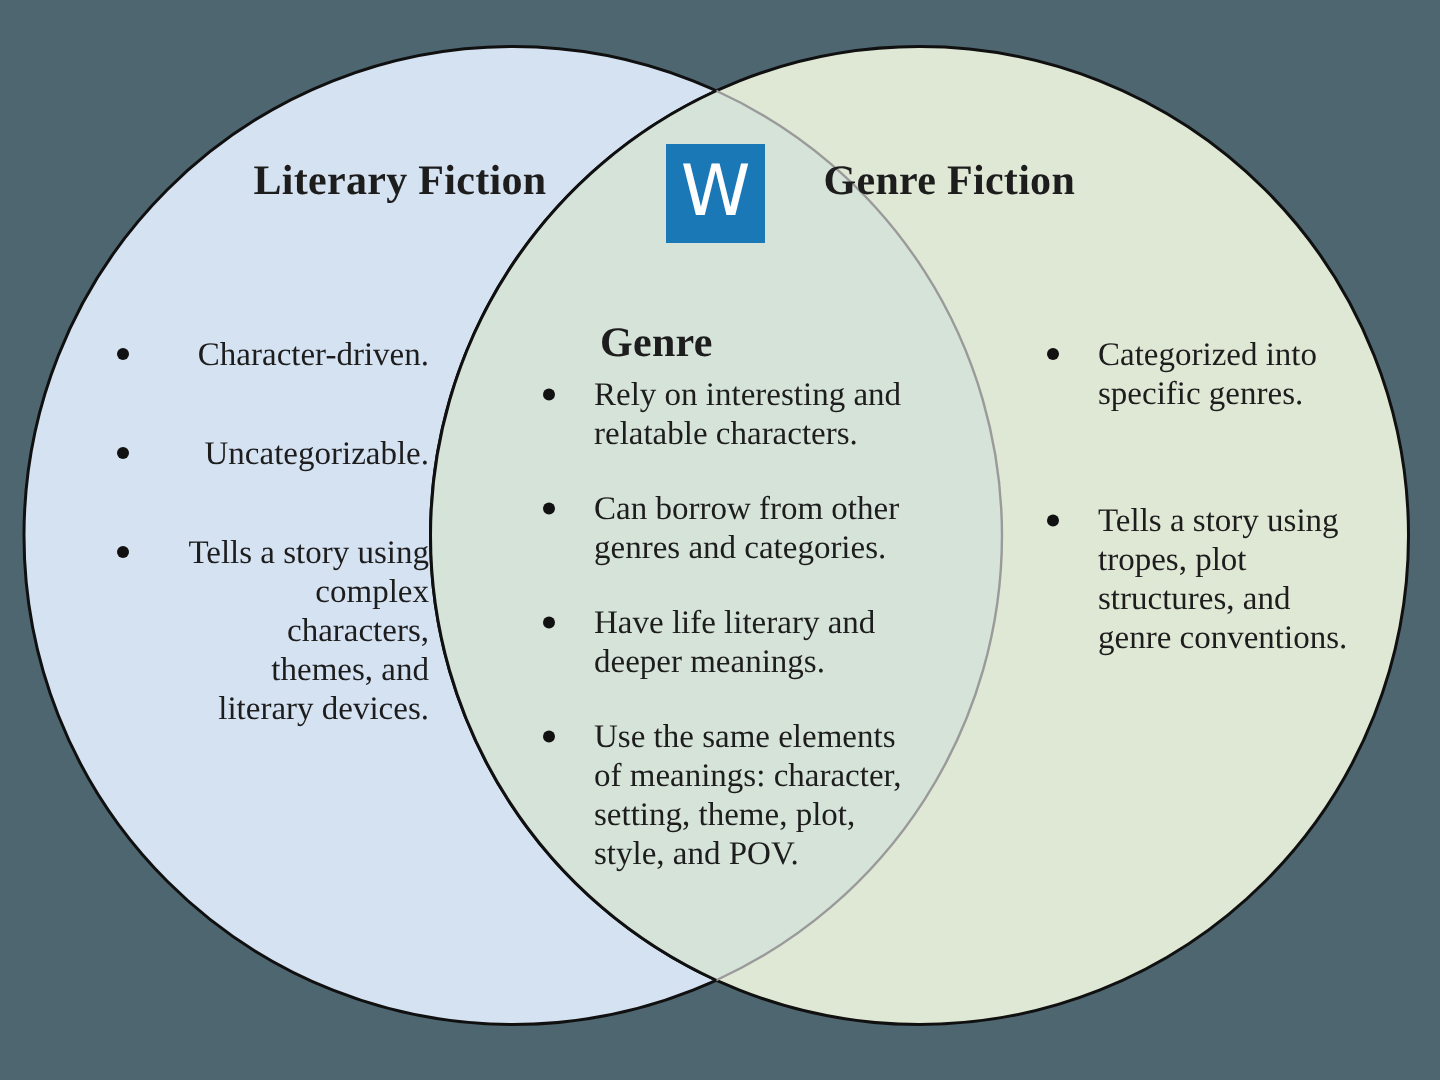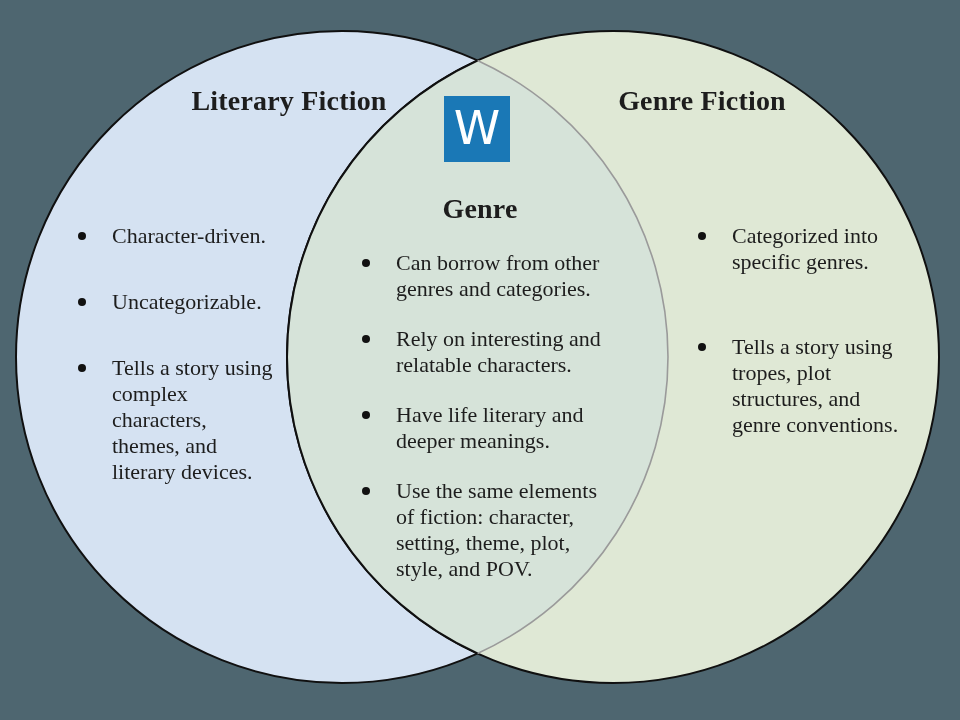--- a/index.html
+++ b/index.html
@@ -38,26 +38,27 @@
   }
   .arc-black {
     fill: none;
     stroke: #101010;
     stroke-width: 2;
   }
   .circle-title {
     position: absolute;
     font-size: 28px;
     font-weight: bold;
-    text-align: center;
+    text-align: left;
     white-space: nowrap;
     letter-spacing: 0.2px;
+    margin-top: 20px;
   }
   .title-literary { left: 169px; top: 85px; width: 240px; }
-  .title-genre   { left: 582px; top: 85px; width: 240px; }
+  .title-genre   { left: 549px; top: 85px; width: 240px; }
   .title-both    { left: 400px; top: 193px; width: 160px; }
   .w-logo {
     position: absolute;
     left: 444px;
     top: 96px;
     width: 66px;
     height: 66px;
     display: flex;
     align-items: center;
     justify-content: center;
@@ -85,21 +86,21 @@
     content: "";
     position: absolute;
     left: 12px;
     top: 9px;
     width: 8px;
     height: 8px;
     border-radius: 50%;
     background: #111;
   }
   .item-text { white-space: pre-line; }
-  .left-list   { left: 66px;  top: 223px; width: 220px; }
+  .left-list   { left: 66px;  top: 223px; width: 220px; text-align: right; }
   .middle-list { left: 350px; top: 250px; width: 262px; }
   .right-list  { left: 686px; top: 223px; width: 224px; }
   .left-list   li + li { margin-top: 40px; }
   .middle-list li + li { margin-top: 24px; }
   .right-list  li + li { margin-top: 59px; }
 </style>
 </head>
 <body>
 
 <div class="stage" style="background: rgb(78, 102, 112);">
@@ -133,34 +134,34 @@
       <span class="item-text">Tells a story using
 complex
 characters,
 themes, and
 literary devices.</span>
     </li>
   </ul>
 
   <ul class="venn-list middle-list">
     <li>
+      <span class="item-text">Rely on interesting and
+relatable characters.</span>
+    </li>
+    <li>
       <span class="item-text">Can borrow from other
 genres and categories.</span>
-    </li>
-    <li>
-      <span class="item-text">Rely on interesting and
-relatable characters.</span>
     </li>
     <li>
       <span class="item-text">Have life literary and
 deeper meanings.</span>
     </li>
     <li>
       <span class="item-text">Use the same elements
-of fiction: character,
+of meanings: character,
 setting, theme, plot,
 style, and POV.</span>
     </li>
   </ul>
 
   <ul class="venn-list right-list">
     <li>
       <span class="item-text">Categorized into
 specific genres.</span>
     </li>

